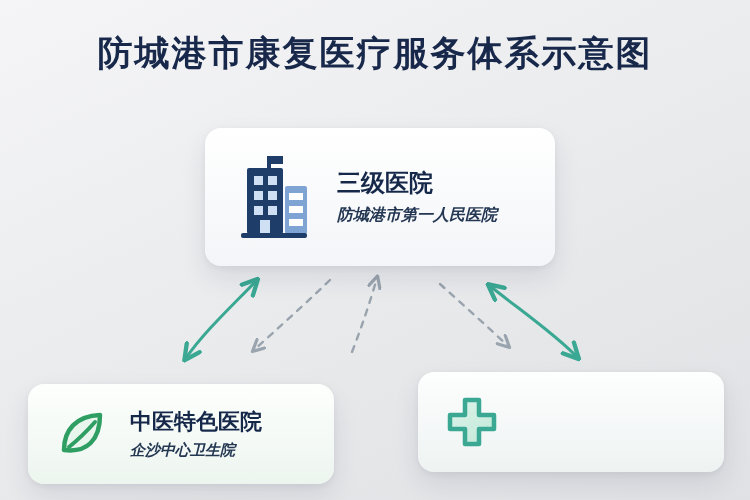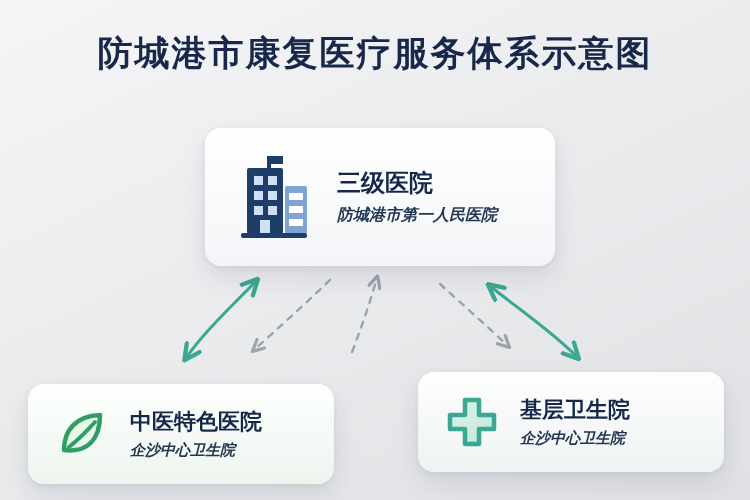--- a/index.html
+++ b/index.html
@@ -112,19 +112,15 @@
       <svg width="56" height="56" viewBox="0 0 56 56">
         <defs>
           <linearGradient id="crossGrad" x1="0" y1="0" x2="1" y2="1">
             <stop offset="0" stop-color="#dff3ec"></stop>
             <stop offset="1" stop-color="#bfe8d6"></stop>
           </linearGradient>
         </defs>
         <path d="M21 6 H35 V21 H50 V35 H35 V50 H21 V35 H6 V21 H21 Z" fill="url(#crossGrad)" stroke="#3aa893" stroke-width="4.5" stroke-linejoin="round"></path>
       </svg>
     </span>
-    <span class="node-text">
-      <span class="node-name">基层卫生院</span>
-      <span class="node-sub">企沙中心卫生院</span>
-    </span>
   </div>
 
 </div>
 
 </body></html>

